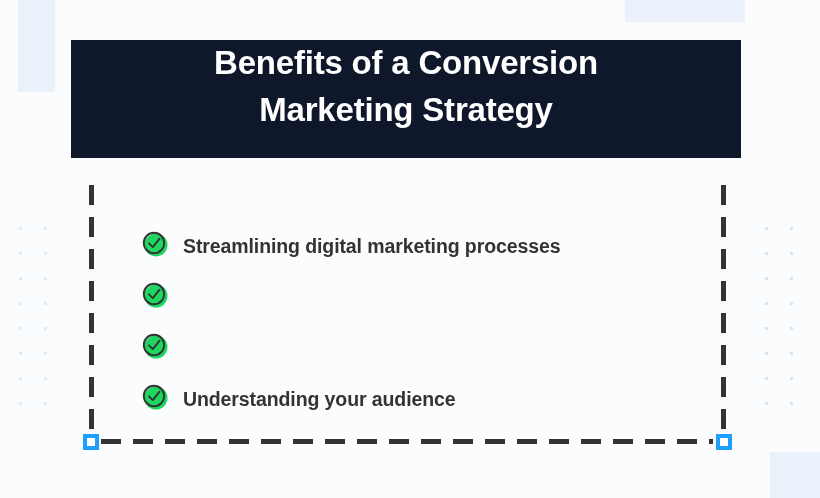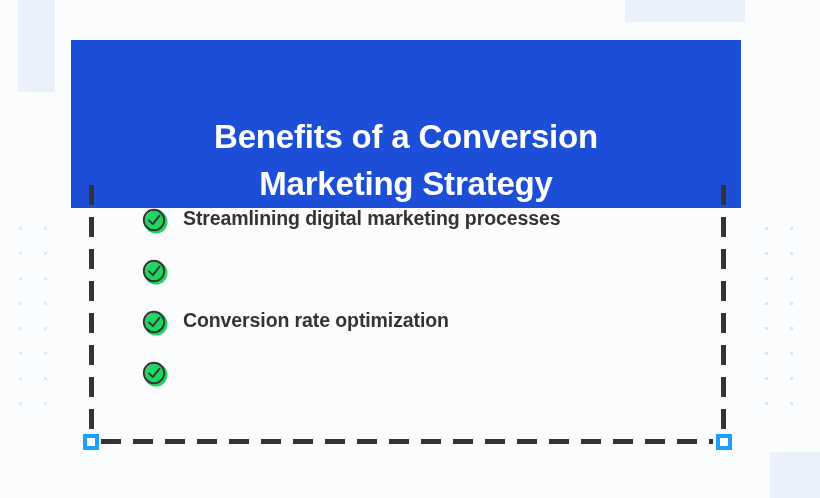--- a/index.html
+++ b/index.html
@@ -66,24 +66,24 @@
     background-size: 25px 25px;
     background-position: 2px 2px;
   }
 
   
   #header-band {
     position: absolute;
     left: 71px;
     top: 40px;
     width: 670px;
-    height: 168px;
-    background: #1d4ed8;
+    height: 118px;
+    background: #0f172a;
     display: flex;
-    align-items: flex-end;
+    align-items: flex-start;
     justify-content: center;
     box-sizing: border-box;
   }
   #header-title {
     color: #ffffff;
     font-size: 33px;
     font-weight: bold;
     line-height: 1.42;
     text-align: center;
     letter-spacing: -0.2px;
@@ -144,21 +144,21 @@
     position: absolute;
     left: 50px;
     top: 22px;
     right: 10px;
     margin: 0;
     padding: 0;
     list-style: none;
   }
   .benefit-item {
     display: flex;
-    align-items: flex-start;
+    align-items: flex-end;
     height: 51px;
   }
   .check-icon {
     flex: 0 0 auto;
     width: 28px;
     height: 28px;
     position: relative;
     margin-right: 14px;
   }
   .check-icon svg { display: block; }
@@ -214,27 +214,27 @@
         </span>
       </li>
       <li class="benefit-item">
         <span class="check-icon">
           <svg width="28" height="28" viewBox="0 0 28 28">
             <circle cx="15" cy="15" r="11.5" fill="#1ed760"></circle>
             <circle cx="13" cy="13" r="10.2" fill="none" stroke="#333333" stroke-width="1.9"></circle>
             <path d="M8.0 13.3 L11.8 17.1 L18.6 8.7" fill="none" stroke="#333333" stroke-width="1.9" stroke-linecap="round" stroke-linejoin="round"></path>
           </svg>
         </span>
-        <span class="benefit-label">Conversion rate optimization</span>
-      </li>
-      <li class="benefit-item">
-        <span class="check-icon">
-          <svg width="28" height="28" viewBox="0 0 28 28">
-            <circle cx="15" cy="15" r="11.5" fill="#1ed760"></circle>
-            <circle cx="13" cy="13" r="10.2" fill="none" stroke="#333333" stroke-width="1.9"></circle>
-            <path d="M8.0 13.3 L11.8 17.1 L18.6 8.7" fill="none" stroke="#333333" stroke-width="1.9" stroke-linecap="round" stroke-linejoin="round"></path>
-          </svg>
-        </span>
+      </li>
+      <li class="benefit-item">
+        <span class="check-icon">
+          <svg width="28" height="28" viewBox="0 0 28 28">
+            <circle cx="15" cy="15" r="11.5" fill="#1ed760"></circle>
+            <circle cx="13" cy="13" r="10.2" fill="none" stroke="#333333" stroke-width="1.9"></circle>
+            <path d="M8.0 13.3 L11.8 17.1 L18.6 8.7" fill="none" stroke="#333333" stroke-width="1.9" stroke-linecap="round" stroke-linejoin="round"></path>
+          </svg>
+        </span>
+        <span class="benefit-label">Understanding your audience</span>
       </li>
     </ul>
   </div>
 
 </div>
 
 </body></html>

